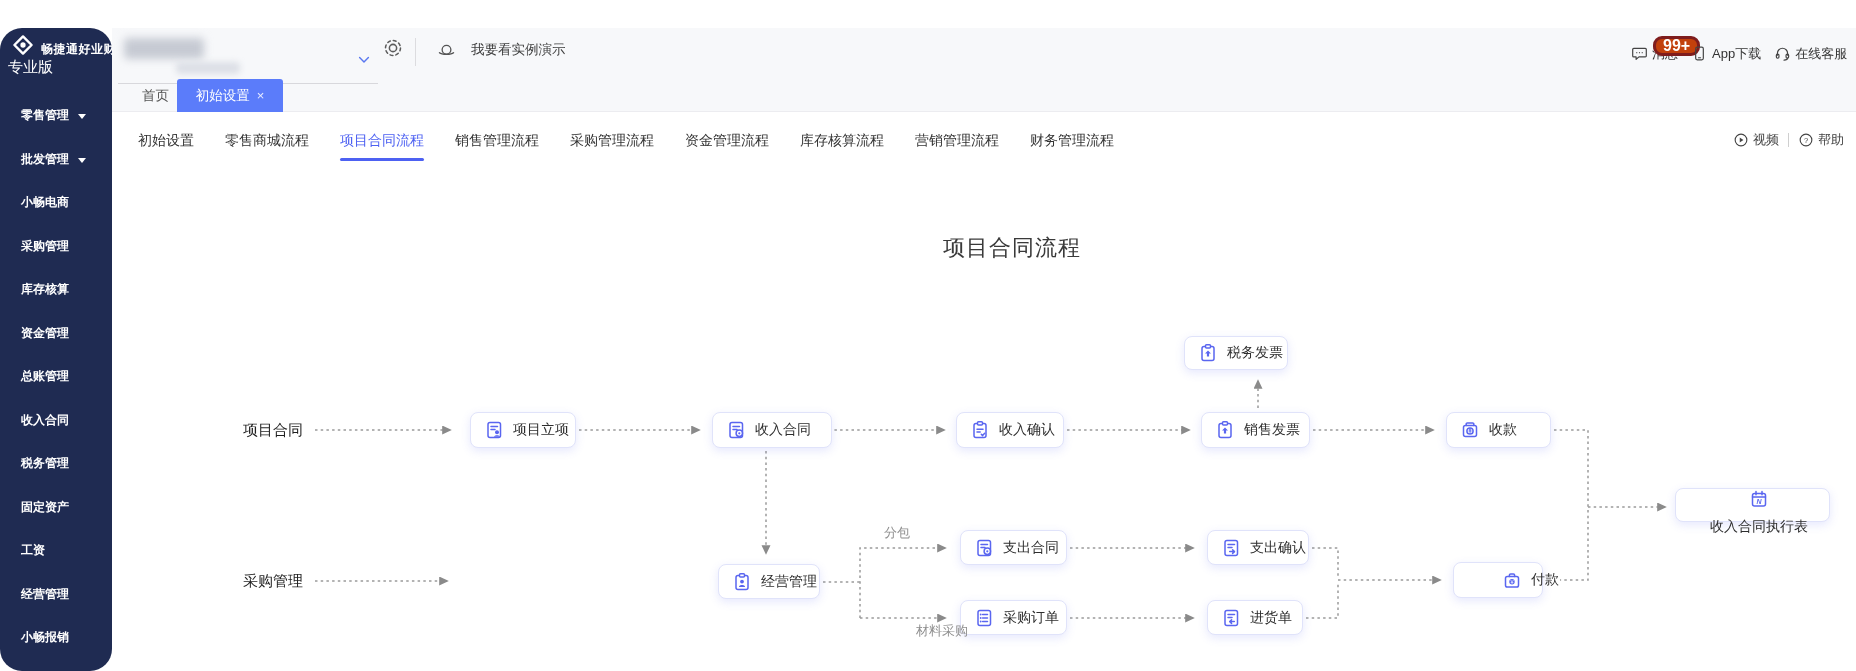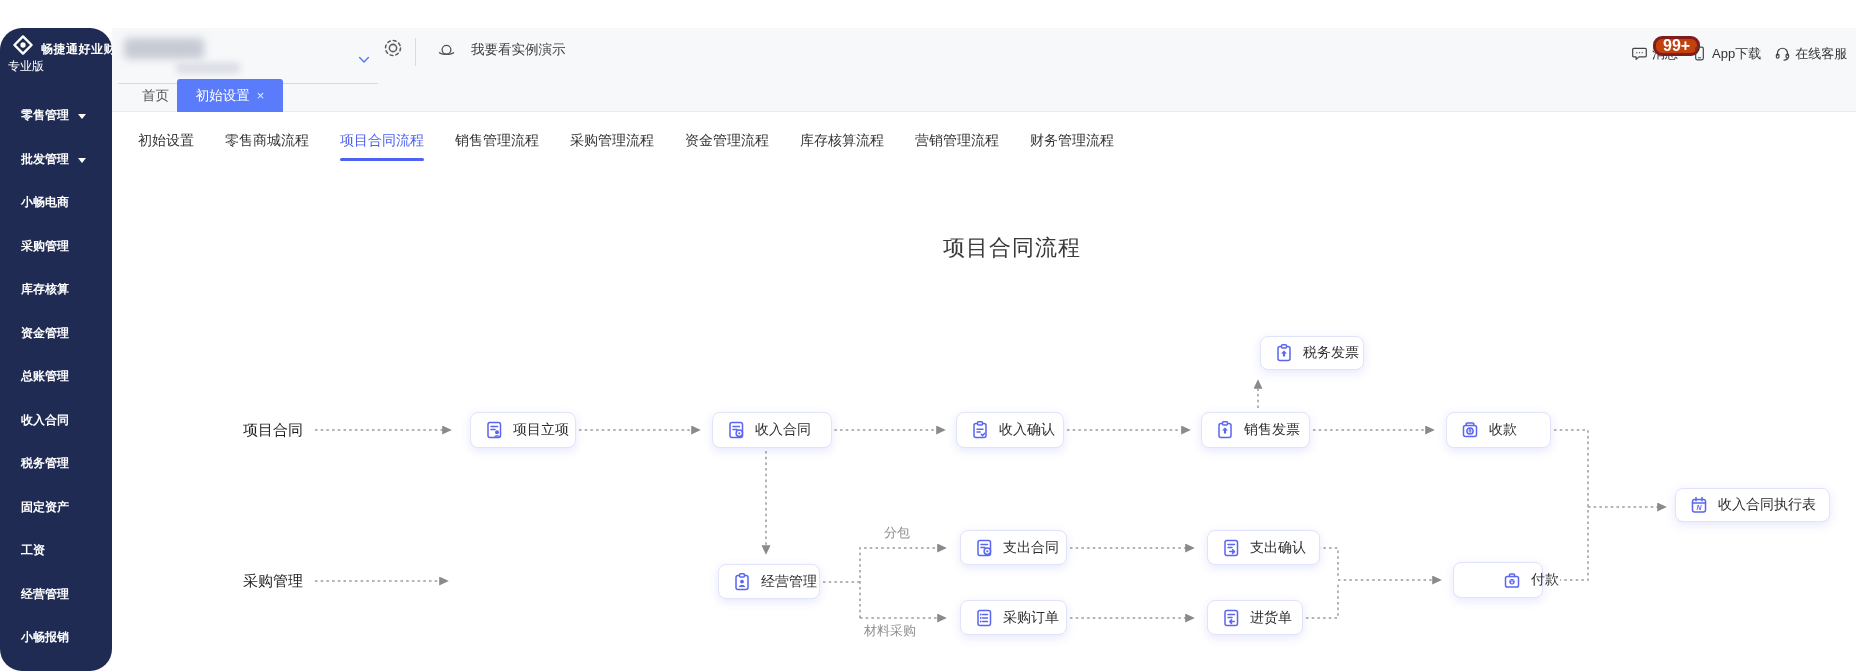--- a/index.html
+++ b/index.html
@@ -3,21 +3,21 @@
 <meta charset="utf-8">
 <style>
   html,body{margin:0;padding:0;background:#fff;}
   #app{position:relative;width:1856px;height:671px;overflow:hidden;background:#fff;
        font-family:"Liberation Sans","DejaVu Sans",sans-serif;-webkit-font-smoothing:antialiased;}
   
   .navy-col{position:absolute;left:0;top:28px;width:112px;height:643px;background:#1f2b52;border-radius:22px;}
   .logo-block{position:absolute;left:0;top:0;width:112px;height:51px;}
   .logo-icon{position:absolute;left:12px;top:6px;width:22px;height:22px;}
   .brand-name{position:absolute;left:41px;top:13px;font-size:12px;font-weight:bold;color:#fff;white-space:nowrap;letter-spacing:.5px;}
-  .brand-edition{position:absolute;left:8px;top:30px;font-size:12px;color:#fff;}
+  .brand-edition{position:absolute;left:8px;top:30px;font-size:15px;color:#fff;}
   .side-menu{position:absolute;left:0;top:51px;width:112px;padding-top:15px;}
   .side-item{height:43.5px;display:flex;align-items:center;padding-left:21px;color:#fff;font-size:12px;font-weight:bold;cursor:pointer;}
   .caret{width:0;height:0;border-left:4.5px solid transparent;border-right:4.5px solid transparent;border-top:5.5px solid #fff;margin-left:9px;margin-top:2px;}
   
   .topbar{position:absolute;left:112px;top:28px;width:1744px;height:84px;background:#f7f8fa;border-bottom:1px solid #ececf0;box-sizing:border-box;}
   .company-selector{position:absolute;left:6px;top:10px;width:260px;height:45px;border-bottom:1px solid #d8d8dc;cursor:pointer;}
   .blur1{position:absolute;left:6px;top:0px;width:80px;height:21px;background:#c6cad3;border-radius:4px;filter:blur(4px);}
   .blur2{position:absolute;left:58px;top:24px;width:64px;height:12px;background:#dcdfe6;border-radius:4px;filter:blur(3px);}
   .chevron{position:absolute;left:238px;top:14px;}
   .gear-btn{position:absolute;left:270px;top:9px;width:22px;height:22px;cursor:pointer;}
@@ -208,20 +208,41 @@
         <div class="ctab">初始设置</div>
         <div class="ctab">零售商城流程</div>
         <div class="ctab active">项目合同流程</div>
         <div class="ctab">销售管理流程</div>
         <div class="ctab">采购管理流程</div>
         <div class="ctab">资金管理流程</div>
         <div class="ctab">库存核算流程</div>
         <div class="ctab">营销管理流程</div>
         <div class="ctab">财务管理流程</div>
       </div>
+    <div class="tabs-right">
+      <div class="tr-item">
+        <span class="hicon">
+          <svg width="16" height="16" viewBox="0 0 20 20" fill="none" stroke="#444" stroke-width="1.4">
+              <circle cx="10" cy="10" r="7.3"></circle>
+              <path d="M8.4 7l4.6 3-4.6 3z" fill="#444" stroke="none"></path>
+            </svg>
+        </span>
+        <span class="txt">视频</span>
+      </div>
+      <div class="sep"></div>
+      <div class="tr-item">
+        <span class="hicon">
+          <svg width="16" height="16" viewBox="0 0 20 20" fill="none" stroke="#444" stroke-width="1.4">
+              <circle cx="10" cy="10" r="7.3"></circle>
+              <text x="10" y="13.4" font-size="9.5" text-anchor="middle" fill="#444" stroke="none" font-family="Liberation Sans,sans-serif">?</text>
+            </svg>
+        </span>
+        <span class="txt">帮助</span>
+      </div>
+    </div>
   </div>
 
   <div class="flow-title">项目合同流程</div>
 
   <div id="flow-layer">
     <svg id="connectors" width="1856" height="671" viewBox="0 0 1856 671">
       <defs>
         <marker id="arw" markerWidth="8" markerHeight="8" refX="5.2" refY="3" orient="auto">
           <path d="M0 0L6.4 3L0 6Z" fill="#8a8a8a"></path>
         </marker>
@@ -294,31 +315,31 @@
         <span class="nicon">
           <svg width="20" height="20" viewBox="0 0 20 20">
             <rect x="3.5" y="5.5" width="13" height="11" rx="2"></rect>
             <path d="M6.2 5.5V4.1a1.1 1.1 0 011.1-1.1h5.4a1.1 1.1 0 011.1 1.1v1.4"></path>
             <circle cx="10" cy="11" r="3.1"></circle>
             <text x="10" y="13.2" font-size="6.5" text-anchor="middle" fill="#5a66f0" stroke="none" font-weight="bold" font-family="Liberation Sans,sans-serif">¥</text>
           </svg>
         </span>
         <span class="nlabel">收款</span>
       </div>
-      <div class="node" style="left: 1260px; top: 336px; width: 104px; height: 34px;">
+      <div class="node" style="left: 1184px; top: 336px; width: 104px; height: 34px;">
         <span class="nicon">
           <svg width="20" height="20" viewBox="0 0 20 20">
             <rect x="4" y="3.5" width="12" height="14" rx="2"></rect>
             <rect x="7.5" y="1.8" width="5" height="3.2" rx="1" fill="#fff"></rect>
             <path d="M10 7.4l3 3h-1.9v3.2H8.9v-3.2H7z" fill="#5a66f0" stroke="none"></path>
           </svg>
         </span>
         <span class="nlabel">税务发票</span>
       </div>
-      <div class="node" style="left: 1675px; top: 488px; width: 155px; height: 34px;">
+      <div class="node" style="left: 1675px; top: 488px; width: 155px; height: 34px; flex-direction: column;">
         <span class="nicon">
           <svg width="20" height="20" viewBox="0 0 20 20">
             <rect x="3.5" y="4.5" width="13" height="12.5" rx="2"></rect>
             <path d="M7 2.6v3.2M13 2.6v3.2M3.5 8h13"></path>
             <text x="10" y="15" font-size="7" text-anchor="middle" fill="#5a66f0" stroke="none" font-style="italic" font-weight="bold" font-family="Liberation Sans,sans-serif">N</text>
           </svg>
         </span>
         <span class="nlabel">收入合同执行表</span>
       </div>
       <div class="node" style="left: 718px; top: 564px; width: 102px; height: 35px;">
@@ -336,21 +357,21 @@
         <span class="nicon">
           <svg width="20" height="20" viewBox="0 0 20 20">
             <rect x="4" y="2.5" width="12.5" height="15" rx="2"></rect>
             <path d="M7 6.5h6.5M7 9.5h4"></path>
             <circle cx="13.3" cy="13.3" r="3.2" fill="#fff"></circle>
             <circle cx="13.3" cy="13.3" r="1.1" fill="#5a66f0" stroke="none"></circle>
           </svg>
         </span>
         <span class="nlabel">支出合同</span>
       </div>
-      <div class="node" style="left: 1207px; top: 530px; width: 113px; height: 35px;">
+      <div class="node" style="left: 1207px; top: 530px; width: 102px; height: 35px;">
         <span class="nicon">
           <svg width="20" height="20" viewBox="0 0 20 20">
             <rect x="4" y="2.5" width="12.5" height="15" rx="2"></rect>
             <path d="M7 6.5h6.5M7 9.5h4"></path>
             <path d="M8.7 13.6h4.6M11.6 11.8l1.9 1.8-1.9 1.8"></path>
           </svg>
         </span>
         <span class="nlabel">支出确认</span>
       </div>
       <div class="node" style="left: 960px; top: 600px; width: 107px; height: 35px;">
@@ -382,16 +403,16 @@
             <path d="M7.4 6.5V5.1a1.2 1.2 0 011.2-1.2h2.8a1.2 1.2 0 011.2 1.2v1.4"></path>
             <circle cx="10" cy="11.8" r="2.7" fill="#5a66f0" stroke="none"></circle>
             <text x="10" y="13.9" font-size="5.5" text-anchor="middle" fill="#fff" stroke="none" font-family="Liberation Sans,sans-serif">¥</text>
           </svg>
         </span>
         <span class="nlabel">付款</span>
       </div>
       <div class="rowlabel" style="left: 243px; top: 421px;">项目合同</div>
       <div class="rowlabel" style="left: 243px; top: 572px;">采购管理</div>
       <div class="branchlabel" style="left: 884px; top: 524px;">分包</div>
-      <div class="branchlabel" style="left: 864px; top: 622px;">材料采购</div>
+      <div class="branchlabel" style="left: 916px; top: 622px;">材料采购</div>
     </div>
 
 </div>
 
 </body></html>

